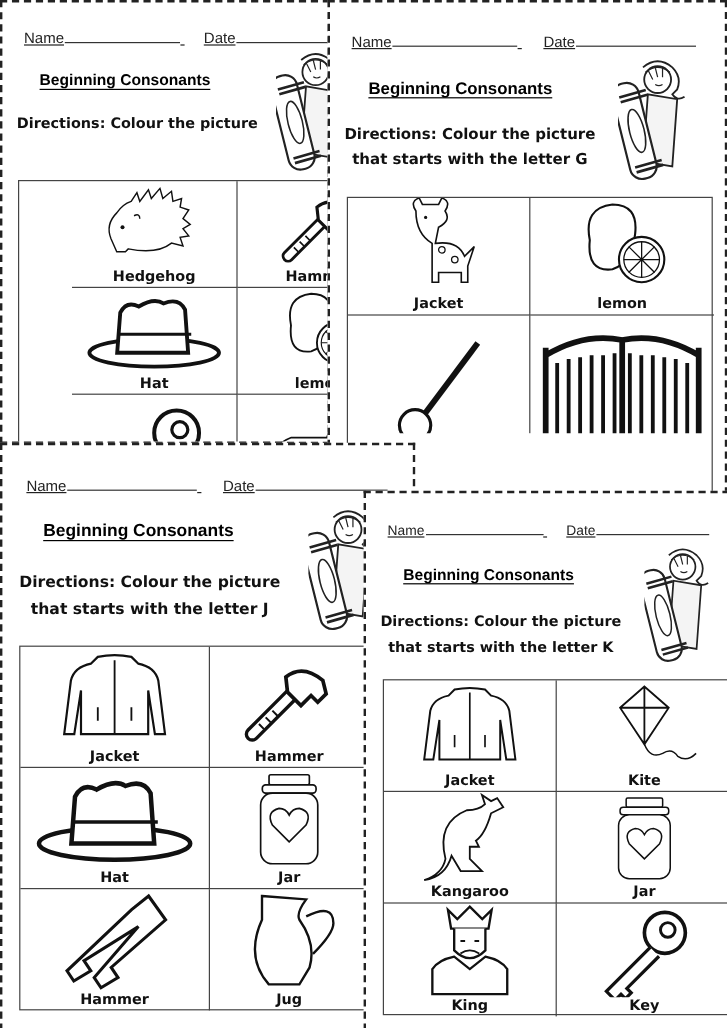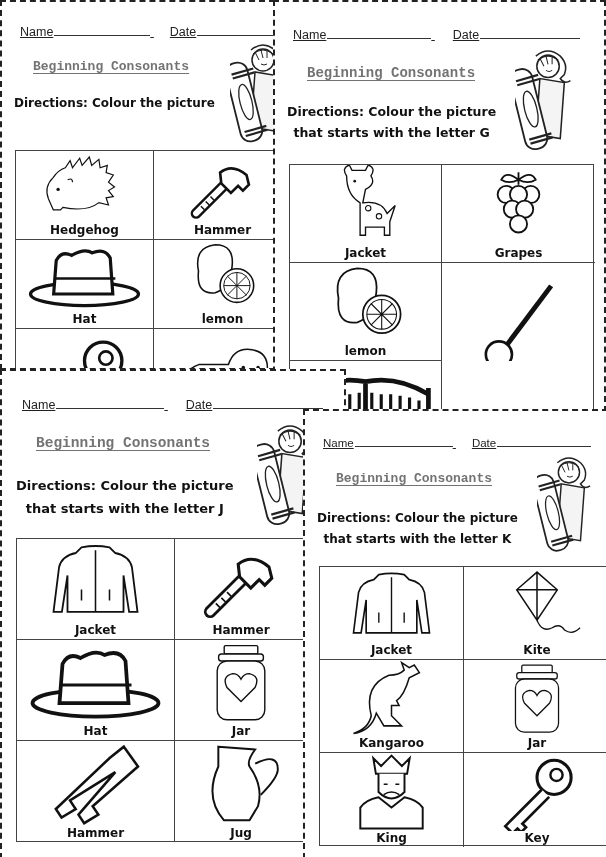--- a/index.html
+++ b/index.html
@@ -1,20 +1,20 @@
 <!DOCTYPE html>
 <html><head>
 <meta charset="utf-8">
 <style>
   html,body{margin:0;padding:0;}
   body{width:606px;height:857px;position:relative;overflow:hidden;background:#f2f2f2;font-family:"DejaVu Sans",sans-serif;}
   .sheet{position:absolute;background:#fff;border:2px dashed #222;box-sizing:border-box;overflow:hidden;}
   .namerow{position:absolute;font-family:"Liberation Sans",sans-serif;font-size:12.5px;color:#222;white-space:nowrap;text-decoration:underline;}
   .namerow .line{display:inline-block;border-bottom:1px solid #333;vertical-align:baseline;height:1px;margin-left:1px;}
-  .title{position:absolute;font-family:Liberation Mono, monospace;font-weight:bold;font-size:14px;text-decoration:underline;text-underline-offset:3px;color:#737373;white-space:nowrap;}
+  .title{position:absolute;font-family:Liberation Sans, sans-serif;font-weight:bold;font-size:14px;text-decoration:underline;text-underline-offset:3px;color:#000000;white-space:nowrap;}
   .dirs{position:absolute;font-family:"DejaVu Sans",sans-serif;font-weight:bold;font-size:12.5px;color:#111;line-height:21px;text-align:center;white-space:nowrap;}
   .girl{position:absolute;}
   .grid{position:absolute;display:grid;grid-template-columns:1fr 1fr;border:1.5px solid #444;box-sizing:border-box;}
   .cell{border-right:1.5px solid #444;border-bottom:1.5px solid #444;position:relative;box-sizing:border-box;display:flex;flex-direction:column;align-items:center;justify-content:flex-end;}
   .cell:nth-child(2n){border-right:none;}
   .cell.last{border-bottom:none;}
   .cell svg{flex:1;width:100%;}
   .lbl{font-family:"DejaVu Sans",sans-serif;font-weight:bold;font-size:12px;color:#111;padding-bottom:2px;}
 </style>
 </head>
@@ -72,21 +72,21 @@
     <span>Name</span><span class="line" style="width:96px;"></span>
     <span style="margin-left:16px;">Date</span><span class="line" style="width:90px;"></span>
   </div>
   <div class="title" style="left:31px;top:57px;font-size:13px;">Beginning Consonants</div>
   <div class="dirs" style="left:12px;top:91px;font-size:12px;">
     <div>Directions:  Colour the picture</div>
   </div>
   <svg class="girl" style="left:228px;top:40px;" width="62" height="110" viewBox="0 0 60 110">
       <use href="#girl"></use>
     </svg>
-  <div class="grid" style="left:13px;top:148px;width:275px;height:240px;grid-template-rows:89px 89px 89px;grid-template-columns:138px 137px;">
+  <div class="grid" style="left:13px;top:148px;width:275px;height:240px;grid-template-rows:89px 89px 89px;grid-template-columns:138px 137px;padding-left:44px;">
     <div class="cell">
       <svg viewBox="-50 -30 100 60">
           <path d="M-30 10 q-4 -10 4 -18 q4 -6 10 -8 l4 -6 l2 6 l6 -8 l2 6 l6 -7 l2 7 l6 -5 l1 7 l6 -2 l-1 6 l6 2 l-4 6 l5 4 l-5 3 l4 5 l-6 1 l2 6 l-8 -2 q-10 8 -30 4 l-2 2 l-6 0 z" fill="#fff" stroke="#111" stroke-width="1"></path>
           <circle cx="-22" cy="2" r="1.4" fill="#111"></circle>
           <path d="M-14 -6 q4 -2 4 2" fill="none" stroke="#111" stroke-width="1"></path>
         </svg>
       <span class="lbl">Hedgehog</span>
     </div>
     <div class="cell">
       <svg viewBox="-40 -30 80 60">
@@ -138,34 +138,20 @@
     <div class="cell">
       <svg viewBox="-40 -30 80 60">
           <path d="M-14 -22 q-4 -6 2 -8 l2 4 l10 0 l2 -4 q6 2 2 8 q4 6 -4 10 l-2 10 q14 -2 18 8 l6 -6 l-4 12 l0 10 l-4 0 l0 -6 l-14 0 l0 6 l-4 0 l0 -24 q-10 -6 -10 -20z" fill="#fff" stroke="#111" stroke-width="1"></path>
           <circle cx="-8" cy="-18" r="1" fill="#111"></circle>
           <circle cx="2" cy="2" r="2" fill="none" stroke="#111" stroke-width="0.8"></circle>
           <circle cx="10" cy="8" r="2" fill="none" stroke="#111" stroke-width="0.8"></circle>
         </svg>
       <span class="lbl">Jacket</span>
     </div>
     <div class="cell">
-      <svg viewBox="-40 -34 80 66">
-          <path d="M0 -28 v10 M0 -22 q-10 -8 -14 0 q6 4 14 0 q10 -8 14 0 q-6 4 -14 0" fill="#fff" stroke="#111" stroke-width="1.5"></path>
-          <g fill="#fff" stroke="#111" stroke-width="1.5">
-            <circle cx="-10" cy="-10" r="7"></circle>
-            <circle cx="10" cy="-10" r="7"></circle>
-            <circle cx="0" cy="-10" r="7"></circle>
-            <circle cx="-5" cy="2" r="7"></circle>
-            <circle cx="5" cy="2" r="7"></circle>
-            <circle cx="0" cy="14" r="7"></circle>
-          </g>
-        </svg>
-      <span class="lbl">Grapes</span>
-    </div>
-    <div class="cell">
       <svg viewBox="-40 -30 80 60">
           <use href="#lemon"></use>
         </svg>
       <span class="lbl">lemon</span>
     </div>
     <div class="cell last">
       <svg viewBox="-40 -34 80 60">
           <path d="M-10 20 l30 -40" stroke="#111" stroke-width="3"></path>
           <circle cx="-12" cy="22" r="8" fill="#fff" stroke="#111" stroke-width="1.6"></circle>
         </svg>

